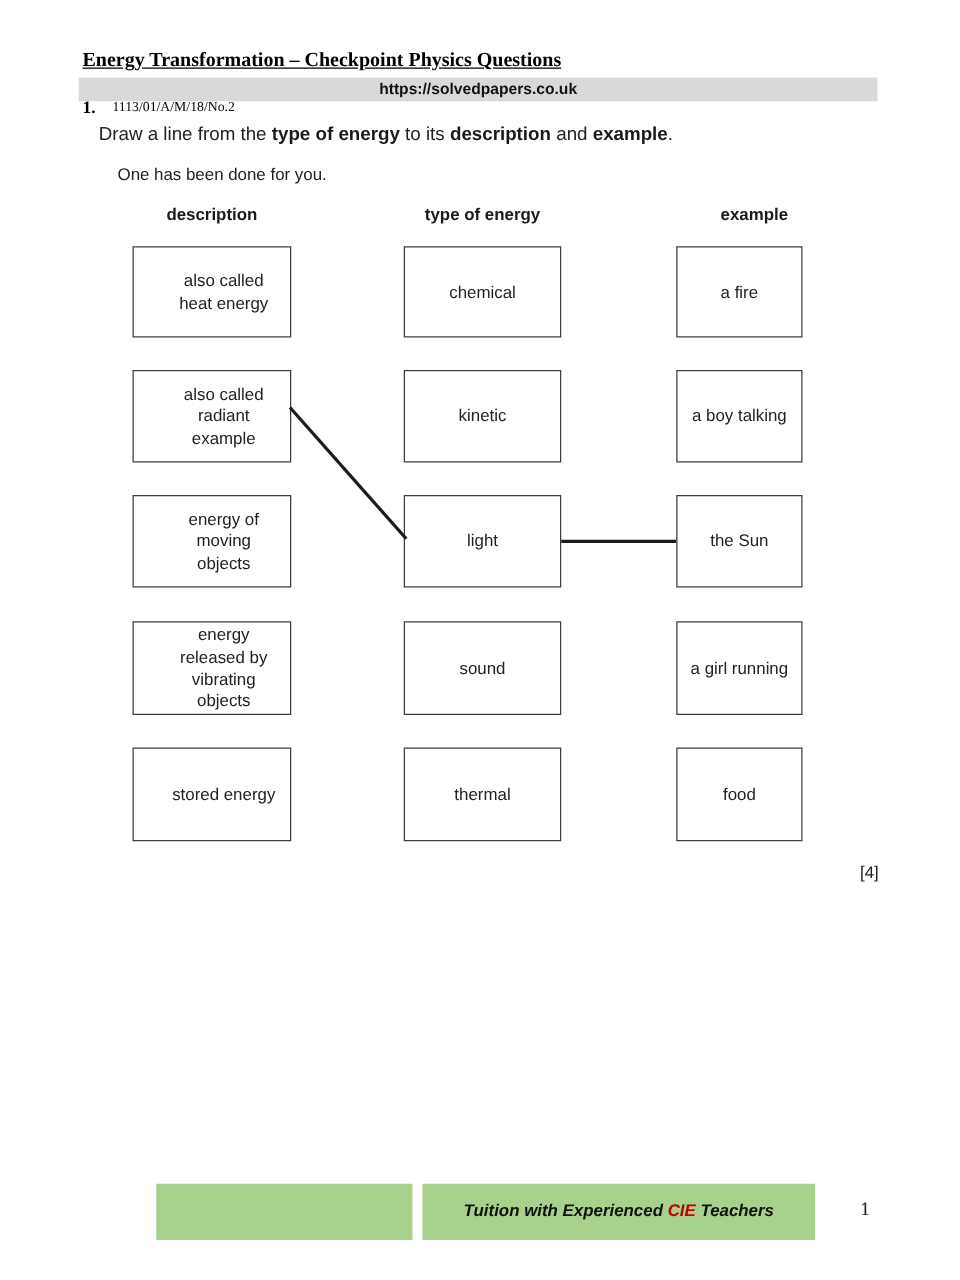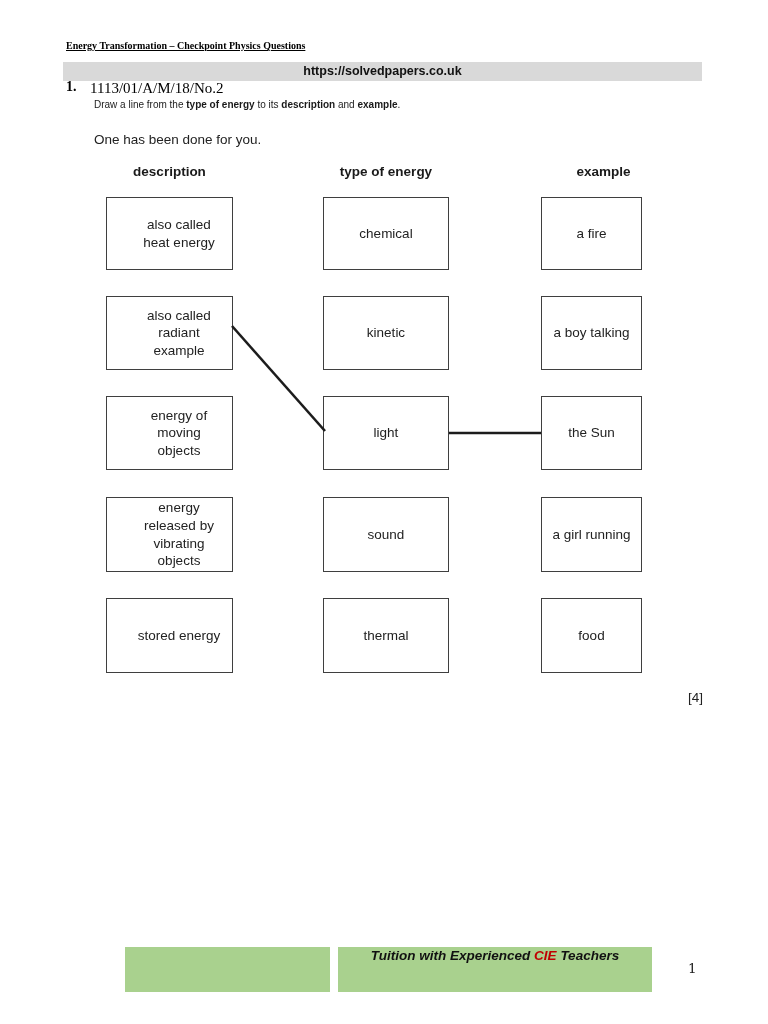--- a/index.html
+++ b/index.html
@@ -7,33 +7,33 @@
     width:768px;height:1024px;position:relative;background:#ffffff;
     font-family:"Liberation Sans", sans-serif;color:#1a1a1a;overflow:hidden;
   }
   .header-bar{
     position:absolute;left:63px;top:17px;width:639px;height:19px;
     background:#d9d9d9;text-align:center;
     font-weight:bold;font-size:12.5px;line-height:19px;color:#111;margin-top:45px;
   }
   .doc-title{
     position:absolute;left:66px;top:40px;
-    font-family:"Liberation Serif", serif;font-weight:bold;font-size:10px;
+    font-family:"Liberation Serif", serif;font-weight:bold;font-size:16px;
     text-decoration:underline;color:#000;
   }
   .q-number{
     position:absolute;left:66px;top:79px;
     font-family:"Liberation Serif", serif;font-weight:bold;font-size:14px;color:#000;
   }
   .q-ref{
     position:absolute;left:90px;top:80px;
-    font-family:"Liberation Serif", serif;font-size:15px;color:#000;
+    font-family:"Liberation Serif", serif;font-size:11px;color:#000;
   }
   .q-instruction{
-    position:absolute;left:94px;top:99px;font-size:10px;color:#222;
+    position:absolute;left:79px;top:99px;font-size:15px;color:#222;
   }
   .q-instruction b{color:#1a1a1a;}
   .q-note{
     position:absolute;left:94px;top:132px;font-size:13.5px;color:#222;
   }
   .col-header{
     position:absolute;top:164px;font-weight:bold;font-size:13.5px;
     text-align:center;color:#1a1a1a;
   }
   .col-header.c1{left:106px;width:127px;}
@@ -59,21 +59,21 @@
     position:absolute;left:688px;top:690px;font-size:13.5px;color:#222;
   }
   .footer-left{
     position:absolute;left:125px;top:947px;width:205px;height:45px;
     display:flex;flex-direction:column;justify-content:center;
     padding-left:15px;box-sizing:border-box;
     font-weight:bold;font-style:italic;font-size:13px;line-height:1.4;
   }
   .footer-right{
     position:absolute;left:338px;top:947px;width:314px;height:45px;
-    display:flex;flex-direction:row;justify-content:center;text-align:center;
+    display:flex;flex-direction:column;justify-content:center;text-align:center;
     font-weight:bold;font-style:italic;font-size:13.5px;line-height:1.4;color:#111;
   }
   .page-number{
     position:absolute;left:688px;top:960px;
     font-family:"DejaVu Serif", serif;font-size:13.5px;color:#222;
   }
 </style>
 </head>
 <body>
 

